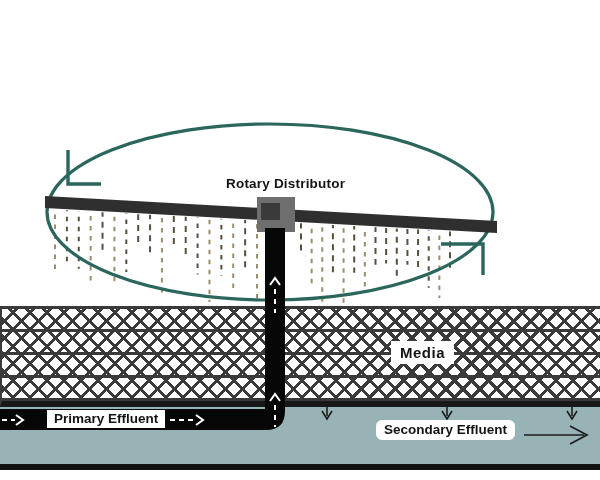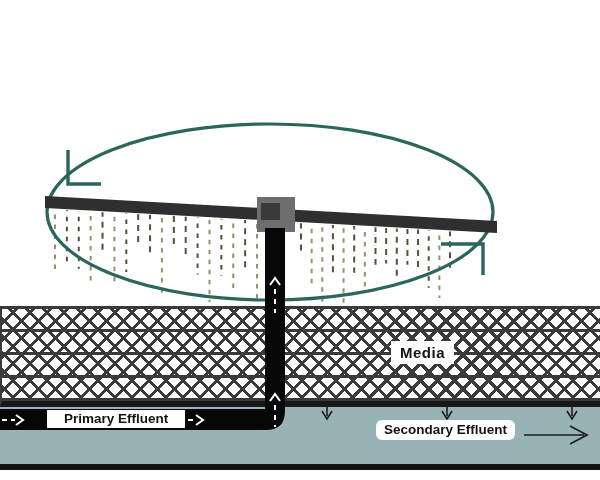--- a/index.html
+++ b/index.html
@@ -28,21 +28,21 @@
     position:absolute;left:0;top:464px;width:600px;height:6px;background:#121212;
   }
   svg.overlay{position:absolute;left:0;top:0;z-index:2;}
   .label{
     position:absolute;z-index:3;color:#141414;font-weight:bold;white-space:nowrap;
     line-height:1.15;
   }
   .label.boxed{background:#ffffff;}
   .lbl-rotary{left:226px;top:176px;font-size:13.5px;letter-spacing:.2px;}
   .lbl-media{left:391px;top:341px;font-size:15px;padding:3px 9px;letter-spacing:.5px;text-align:right;}
-  .lbl-primary{left:47px;top:410px;font-size:13.5px;padding:1px 17px;}
+  .lbl-primary{left:47px;top:410px;font-size:13.5px;padding:1px 7px;}
   .lbl-secondary{left:376px;top:420px;font-size:13.5px;padding:2px 8px;border-radius:6px;}
 </style>
 </head>
 <body>
 
 <div class="stage">
 
   <div class="media"></div>
 
   <div class="water"></div>
@@ -121,16 +121,17 @@
       <line x1="572" y1="404" x2="572" y2="416"></line>
       <polyline points="567,411 572,419 577,411"></polyline>
     </g>
 
     <g style="stroke:var(--ink)" stroke-width="1.7" fill="none">
       <line x1="524" y1="435" x2="584" y2="435"></line>
       <polyline points="570,426 587,435 570,444"></polyline>
     </g>
   </svg>
 
+  <div class="label lbl-rotary">Rotary Distributor</div>
   <div class="label boxed lbl-media">Media</div>
   <div class="label boxed lbl-primary">Primary Effluent</div>
   <div class="label boxed lbl-secondary">Secondary Effluent</div>
 </div>
 
 </body></html>

